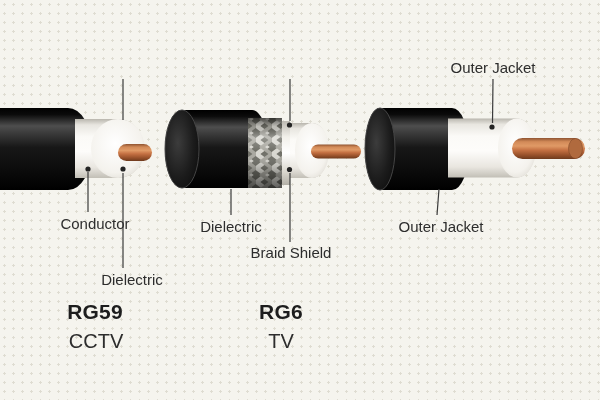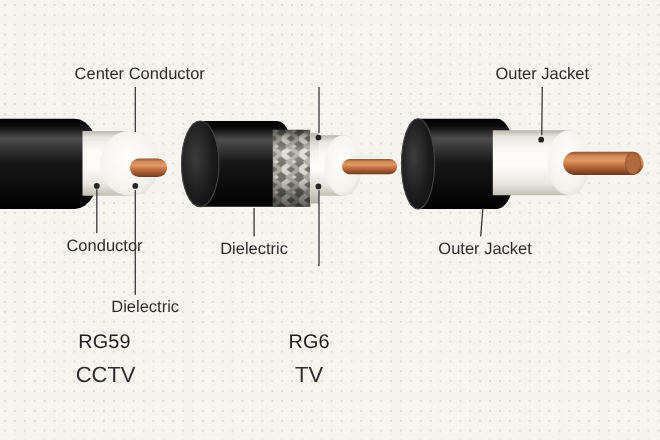--- a/index.html
+++ b/index.html
@@ -11,21 +11,21 @@
     font-family:"Liberation Sans", sans-serif;
   }
   svg.scene { position:absolute; left:0; top:0; }
   .callout {
     position:absolute; transform:translateX(-50%);
     font-size:15px; font-weight:500; color:#2d2d2d;
     white-space:nowrap; line-height:1;
   }
   .rg-name {
     position:absolute; transform:translateX(-50%);
-    font-size:18px; font-weight:400; color:#1d1d1d;
+    font-size:21px; font-weight:700; color:#1d1d1d;
     white-space:nowrap; line-height:1; letter-spacing:.2px;
   }
   .rg-use {
     position:absolute; transform:translateX(-50%);
     font-size:20px; font-weight:400; color:#2d2d2d;
     white-space:nowrap; line-height:1;
   }
 </style>
 </head>
 <body>
@@ -131,26 +131,26 @@
     </g>
     <g fill="#242424">
       <circle cx="88" cy="169" r="2.6"></circle>
       <circle cx="123" cy="169" r="2.6"></circle>
       <circle cx="289.5" cy="125" r="2.6"></circle>
       <circle cx="289.5" cy="169.5" r="2.6"></circle>
       <circle cx="492" cy="127" r="2.6"></circle>
     </g>
   </svg>
 
-  <div class="callout" style="left:127px; top:60px">Center Conductor</div>
   <div class="callout" style="left:493px; top:60px">Outer Jacket</div>
 
   <div class="callout" style="left:95px; top:216px">Conductor</div>
   <div class="callout" style="left:132px; top:272px">Dielectric</div>
   <div class="callout" style="left:231px; top:219px">Dielectric</div>
+  <div class="callout" style="left:291px; top:245px">Braid Shield</div>
   <div class="callout" style="left:441px; top:219px">Outer Jacket</div>
 
   <div class="rg-name" style="left:95px; top:301px">RG59</div>
   <div class="rg-use" style="left:96px; top:331px">CCTV</div>
 
   <div class="rg-name" style="left:281px; top:301px">RG6</div>
   <div class="rg-use" style="left:281px; top:331px">TV</div>
 
 
 </div>

